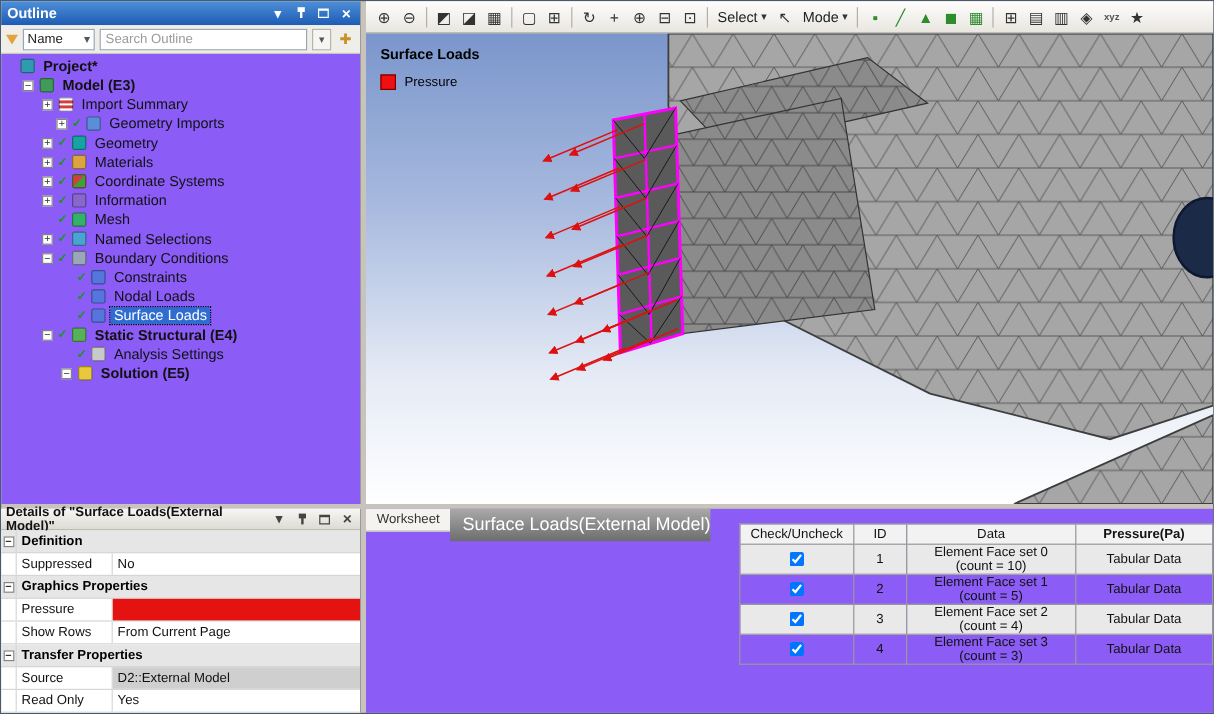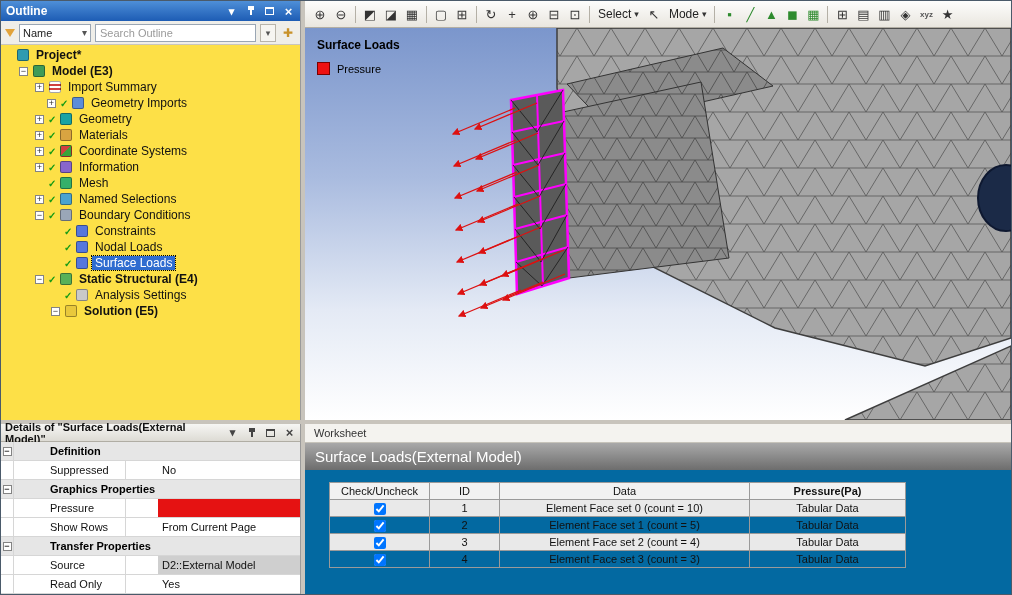--- a/index.html
+++ b/index.html
@@ -19,31 +19,31 @@
   .ic-close::before { content:"×"; font-weight:bold; font-size:13px; }
   .ic-max { width:9px; height:8px; border:1px solid currentColor; border-top:2px solid currentColor; }
   .ic-pin { width:2px; height:8px; background:currentColor; position:relative; }
   .ic-pin::before { content:""; position:absolute; top:-1px; left:-2px; width:6px; height:4px; background:currentColor; }
   .dark { color:#444; }
 
   .filter-row { height:24px; flex:none; background:#efeee9; border-bottom:1px solid #c9c6bd;
     display:flex; align-items:center; gap:4px; padding:0 4px; }
   .funnel { width:0; height:0; border-left:5px solid transparent; border-right:5px solid transparent;
     border-top:8px solid #e2a33a; }
-  .combo { width:72px; height:18px; background:#fff; border:1px solid #9aa6b4; display:flex;
+  .combo { width:60px; height:18px; background:#fff; border:1px solid #9aa6b4; display:flex;
     align-items:center; padding:0 3px; font-size:11px; color:#222; }
   .combo::after { content:"▾"; margin-left:auto; color:#555; font-size:10px; }
   .search { flex:1; height:18px; border:1px solid #9aa6b4; font-size:11px; padding:0 4px;
     font-family:"Liberation Sans",sans-serif; color:#333; }
   .search::placeholder { color:#9a9a9a; }
   .small-btn { width:16px; height:18px; border:1px solid #b8b4aa; background:#f6f5f1; color:#555;
     display:flex; align-items:center; justify-content:center; font-size:9px; }
   .gold { color:#c8922a; font-size:12px; border:none; background:none; }
 
-  .tree { flex:1; background:#fde047; padding-top:2px; overflow:hidden; }
+  .tree { flex:1; background:#8b5cf6; padding-top:2px; overflow:hidden; }
   .trow { height:16px; display:flex; align-items:center; white-space:nowrap; }
   .exp { width:9px; height:9px; flex:none; border:1px solid #848484; background:#fff; color:#333;
     display:inline-flex; align-items:center; justify-content:center; font-size:9px; line-height:8px; margin-right:4px; }
   .exp.plus::before { content:"+"; } .exp.minus::before { content:"−"; }
   .exp.hid { visibility:hidden; }
   .check { width:10px; flex:none; color:#149a14; font-weight:bold; font-size:10px; margin-right:1px; }
   .check::before { content:"✓"; }
   .ticon { width:12px; height:12px; flex:none; margin:0 4px 0 1px; border-radius:2px; border:1px solid rgba(0,0,0,.35); }
   .i-project{background:#2e9bb0;} .i-model{background:#3f9b57;}
   .i-import{background:repeating-linear-gradient(180deg,#fff 0 2px,#d04040 2px 4px);}
@@ -74,32 +74,32 @@
   .legend { position:absolute; top:10px; left:12px; z-index:2; }
   .legend-title { font-weight:bold; color:#000; font-size:12px; margin-bottom:10px; }
   .legend-item { display:flex; align-items:center; gap:7px; }
   .swatch { width:13px; height:13px; background:#ee1111; border:1px solid #7a0000; }
   .legend-item span:last-child { font-size:11px; color:#000; }
 
   
   .details { grid-row:3; grid-column:1; background:#fff; display:flex; flex-direction:column; border-right:1px solid #9a9a9a; }
   .details-titlebar { height:18px; flex:none; background:linear-gradient(180deg,#f6f6f4,#dddbd4);
     border-bottom:1px solid #b0ada4; display:flex; align-items:center; padding:0 4px; font-size:11px; color:#111; font-weight:bold; }
-  .drow { display:grid; grid-template-columns:13px 80px 1fr; height:34px; border-bottom:1px solid #d6d6d6; font-size:11px;gap:32px; }
+  .drow { display:grid; grid-template-columns:13px 80px 1fr; height:34px; border-bottom:1px solid #d6d6d6; font-size:11px; }
   .dgut { border-right:1px solid #d6d6d6; display:flex; align-items:center; justify-content:center; }
   .dgut .exp { margin:0; width:9px; height:9px; }
   .dlab { border-right:1px solid #d6d6d6; display:flex; align-items:center; padding:0 4px; color:#111; }
   .dval { display:flex; align-items:center; padding:0 4px; color:#111; }
   .drow.cat { background:#e6e6e6; font-weight:bold; }
   .drow.cat .dcat { grid-column:2 / 4; display:flex; align-items:center; padding:0 4px; }
   .dval.red { background:#e51212; }
   .dval.gray { background:#cfcfcf; }
 
   
-  .worksheet { grid-row:3; grid-column:3; background:#0369a1; display:flex; flex-direction:column;justify-content:center; }
+  .worksheet { grid-row:3; grid-column:3; background:#8b5cf6; display:flex; flex-direction:row;justify-content:center; }
   .ws-tab { height:19px; flex:none; background:#f4f3ef; border-bottom:1px solid #c6c3ba;
     display:flex; align-items:center; padding:0 9px; font-size:11px; color:#333; }
   .ws-band { height:27px; flex:none; background:linear-gradient(180deg,#a9a9a9,#6d6d6d);
     color:#fff; display:flex; align-items:center; padding-left:10px; font-size:15px; }
   .ws-body { flex:1; padding:12px 0 0 24px; }
   table { border-collapse:collapse; font-size:11px; }
   th, td { border:1px solid #9a9a9a; height:17px; text-align:center; padding:0 6px; font-weight:normal; color:#111; }
   th { background:#f2f2f2; }
   .col-check{width:100px;} .col-id{width:70px;} .col-scope{width:250px;} .col-press{width:156px;font-weight:bold;}
   tbody tr:nth-child(odd) td { background:#e9e9e9; }

